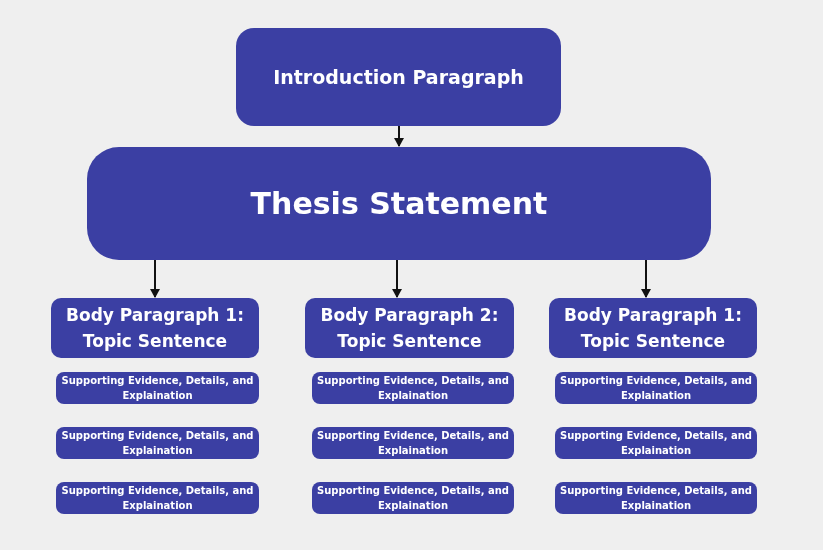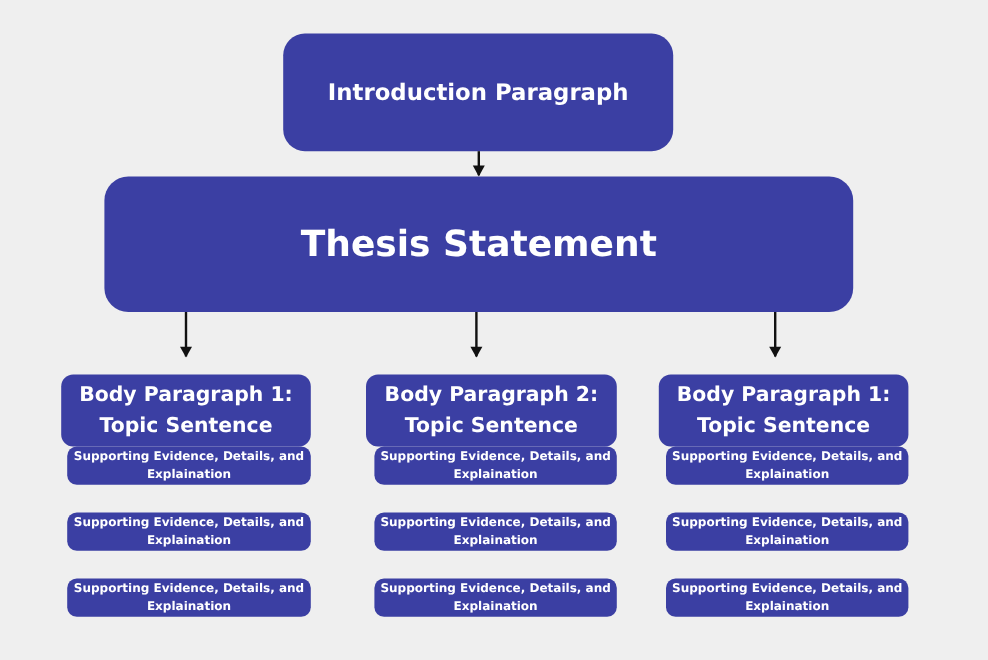--- a/index.html
+++ b/index.html
@@ -1,20 +1,20 @@
 <!DOCTYPE html>
 <html><head>
 <meta charset="utf-8">
 <style>
   html,body{margin:0;padding:0;}
   body{width:823px;height:550px;background:#efefef;position:relative;overflow:hidden;font-family:"DejaVu Sans","Liberation Sans",sans-serif;}
   .box{position:absolute;background:#3b3fa3;color:#fff;display:flex;flex-direction:column;align-items:center;justify-content:center;text-align:center;font-weight:bold;box-sizing:border-box;}
   .intro{left:236px;top:28px;width:325px;height:98px;border-radius:18px;font-size:19px;}
-  .thesis{left:87px;top:147px;width:624px;height:113px;border-radius:20px;font-size:30px;line-height:44px;}
-  .body{top:298px;height:60px;border-radius:10px;font-size:17px;line-height:26px;margin-top:14px;}
+  .thesis{left:87px;top:147px;width:624px;height:113px;border-radius:32px;font-size:30px;line-height:44px;}
+  .body{top:298px;height:60px;border-radius:10px;font-size:17px;line-height:26px;}
   .sub{height:32px;border-radius:8px;font-size:10px;line-height:15px;padding:0 4px;}
   .arrow{position:absolute;width:2px;background:#111;}
   .arrow::after{content:"";position:absolute;left:-4px;bottom:-1px;border-left:5px solid transparent;border-right:5px solid transparent;border-top:9px solid #111;}
 </style>
 </head>
 <body>
 
 <div class="box intro">
   <span>Introduction Paragraph</span>
 </div>

